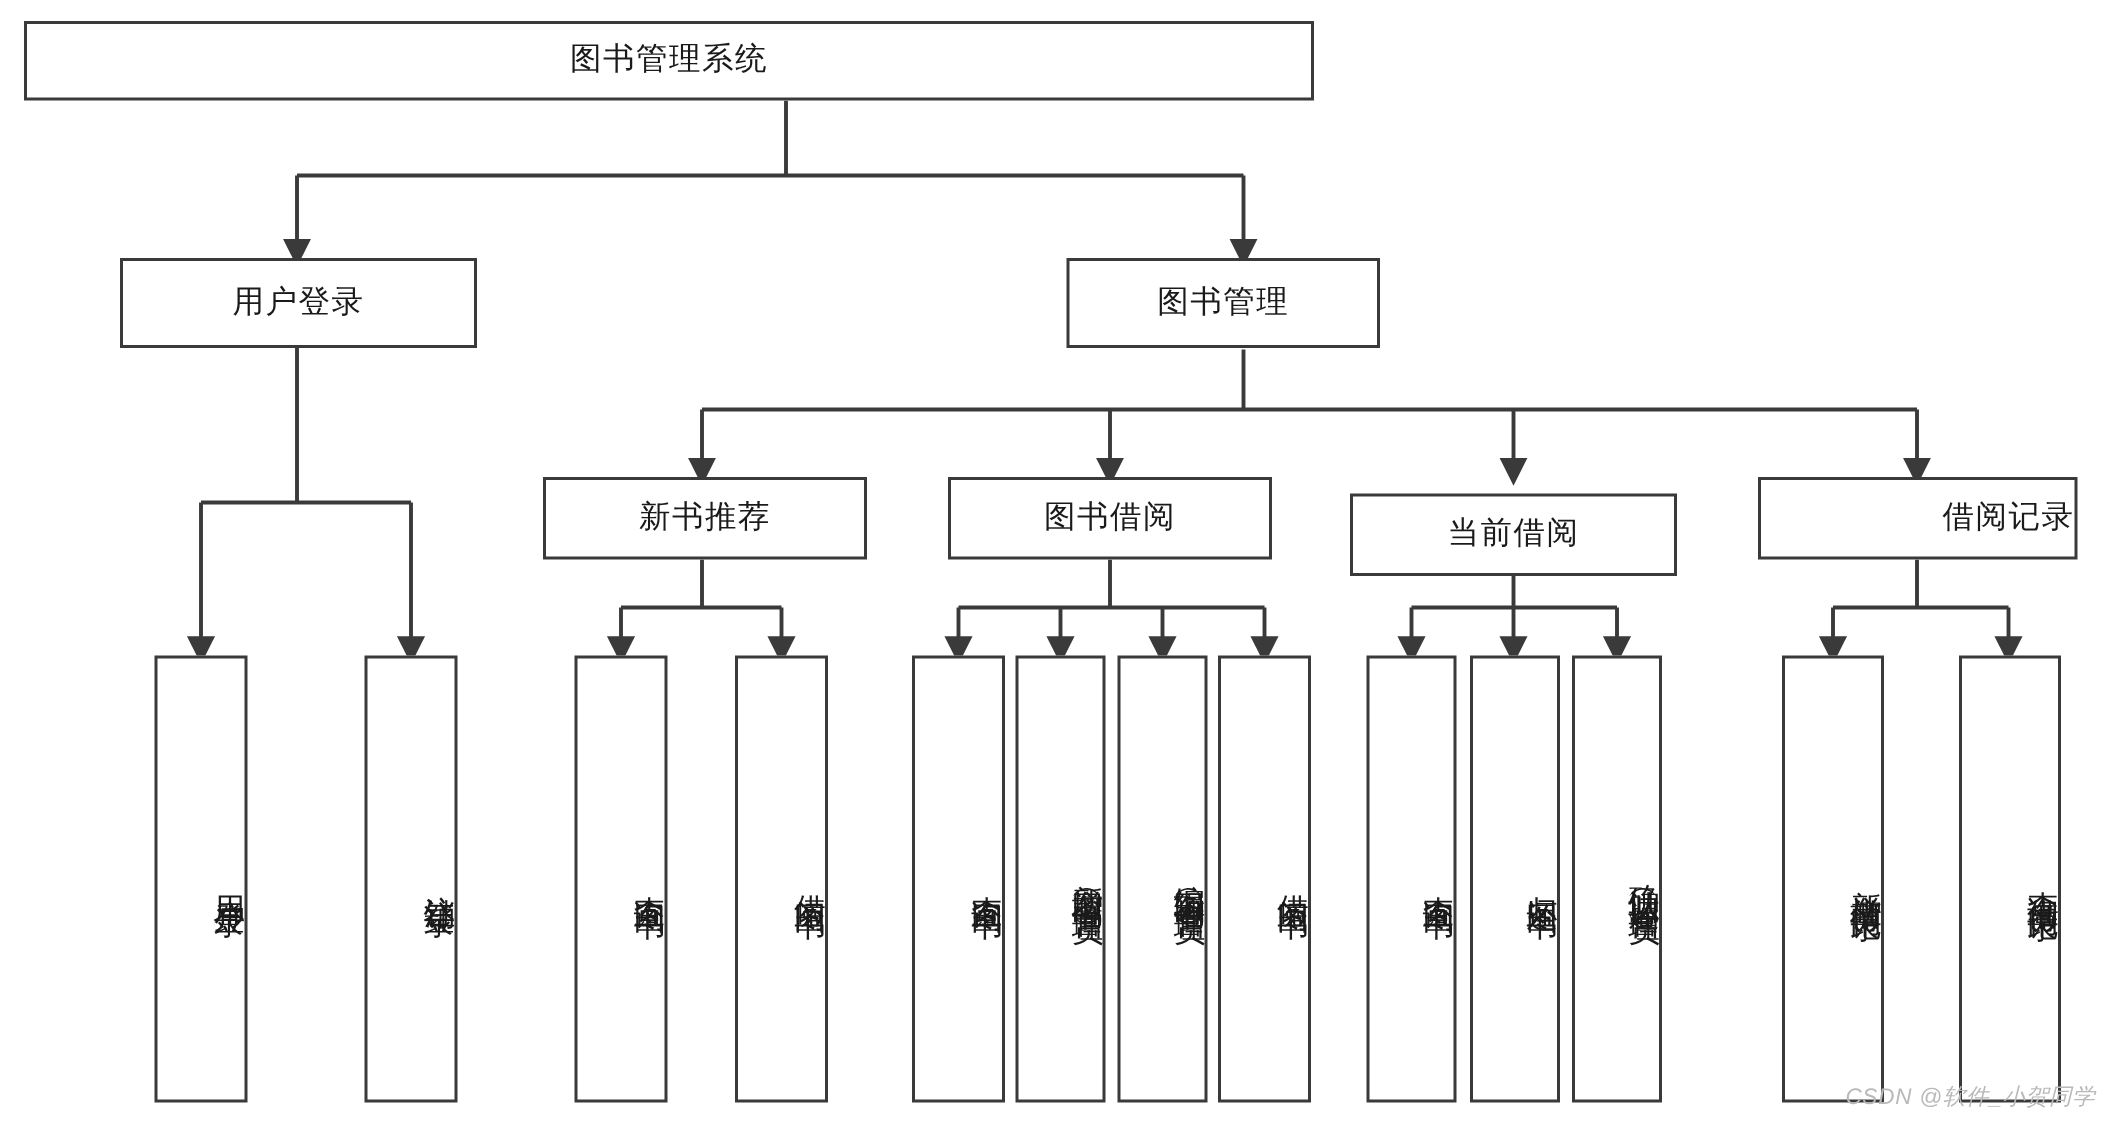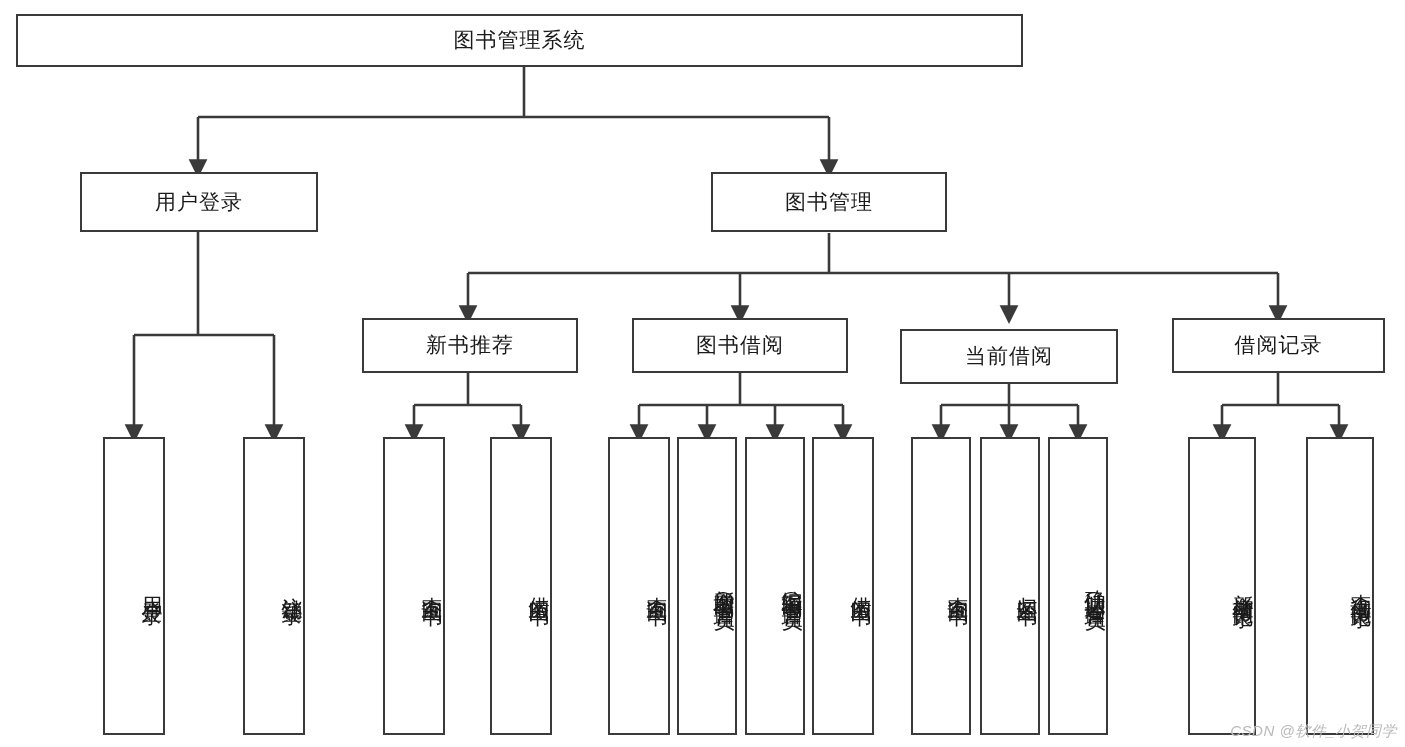--- a/index.html
+++ b/index.html
@@ -120,41 +120,41 @@
       <path d="M1078,405 L1078,433" marker-end="url(#arrowhead)"></path>
 
       <path d="M1278,373 L1278,405"></path>
       <path d="M1222,405 L1339,405"></path>
       <path d="M1222,405 L1222,433" marker-end="url(#arrowhead)"></path>
       <path d="M1339,405 L1339,433" marker-end="url(#arrowhead)"></path>
 
     </g>
   </svg>
 
-  <div class="node horizontal" style="left:16px; top:14px; width:1007px; height:53px;">
+  <div class="node horizontal" style="left:16px; top:14px; width:860px; height:53px;">
     <span class="label">图书管理系统</span>
   </div>
 
   <div class="node horizontal" style="left:80px; top:172px; width:238px; height:60px;">
     <span class="label">用户登录</span>
   </div>
-  <div class="node horizontal" style="left:711px; top:172px; width:236px; height:60px;">
+  <div class="node horizontal" style="left:711px; top:172px; width:209px; height:60px;">
     <span class="label">图书管理</span>
   </div>
 
   <div class="node horizontal" style="left:632px; top:318px; width:216px; height:55px;">
     <span class="label">图书借阅</span>
   </div>
   <div class="node horizontal" style="left:362px; top:318px; width:216px; height:55px;">
     <span class="label">新书推荐</span>
   </div>
   <div class="node horizontal" style="left:900px; top:318px; width:218px; height:55px;margin-top:11px;">
     <span class="label">当前借阅</span>
   </div>
-  <div class="node horizontal" style="left:1172px; top:318px; width:213px; height:55px;">
+  <div class="node horizontal" style="left:1172px; top:318px; width:213px; height:55px;justify-content:flex-end;">
     <span class="label">借阅记录</span>
   </div>
 
   <div class="node vertical" style="left:103px; top:437px; width:62px; height:298px;">
     <span class="label">用户登录</span>
   </div>
   <div class="node vertical" style="left:243px; top:437px; width:62px; height:298px;">
     <span class="label">注销登录</span>
   </div>
 

